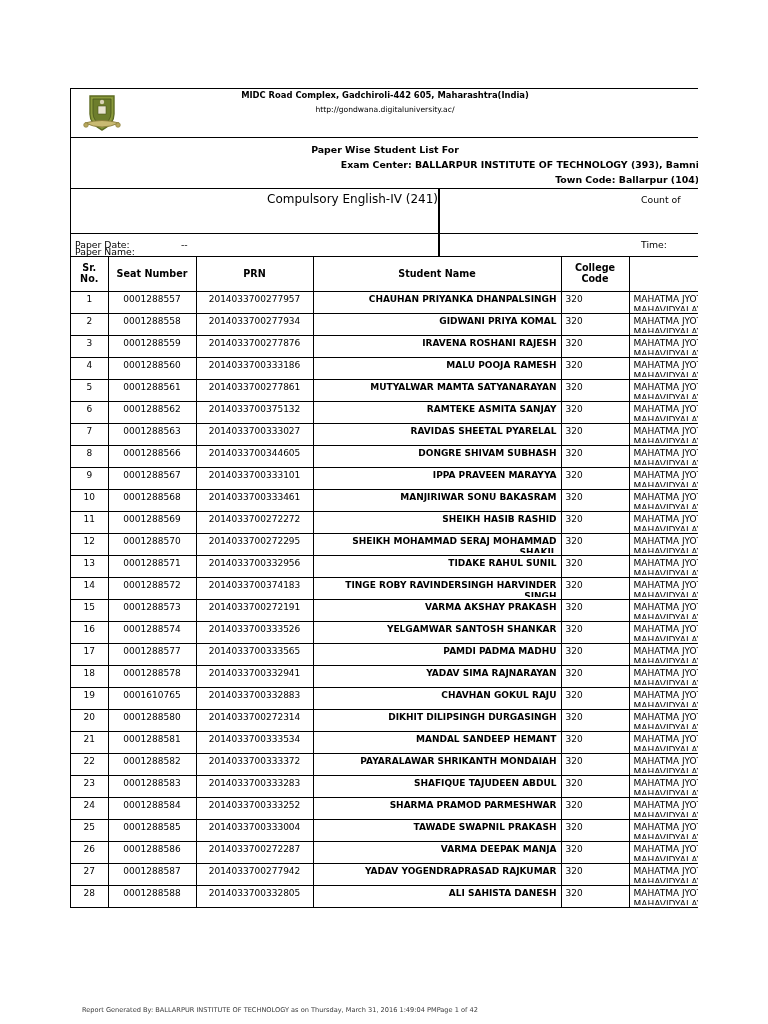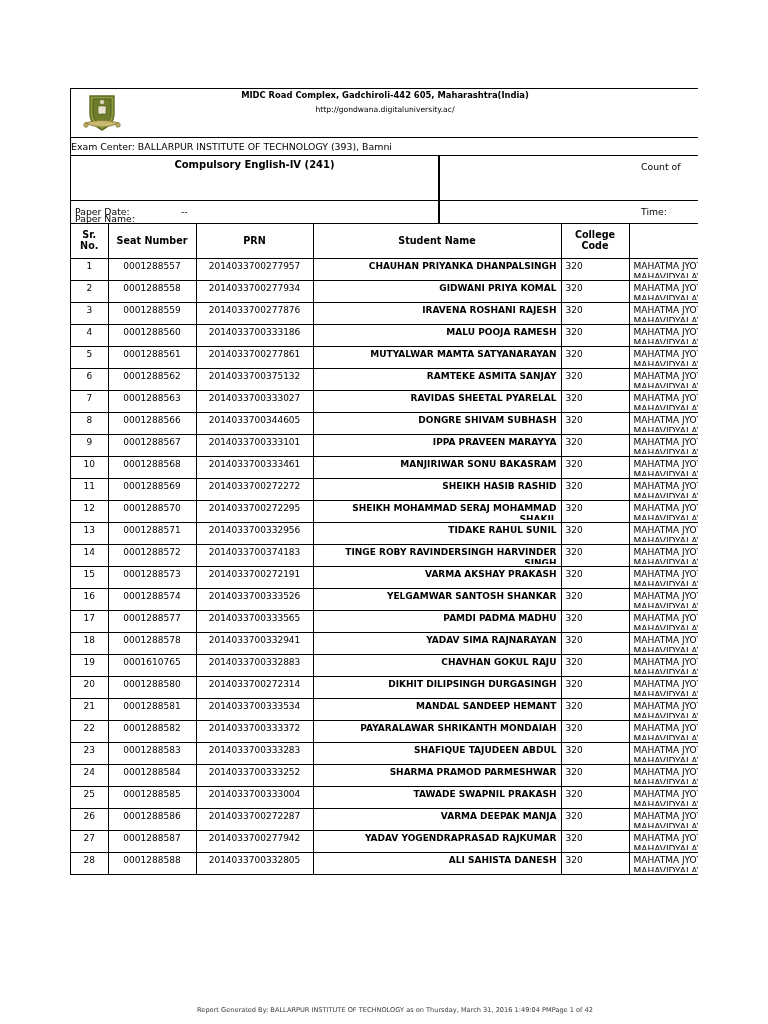--- a/index.html
+++ b/index.html
@@ -88,23 +88,23 @@
     font-size: 9.4px;
     font-weight: bold;
     line-height: 11px;
     height: 9px;             
     overflow: hidden;
     white-space: nowrap;
     padding-left: 76px;
     margin-top: 3px;
   }
   .t-line3, .t-line4 {
-    text-align: left;
+    text-align: right;
     font-size: 9.4px;
-    font-weight: normal;
+    font-weight: bold;
     line-height: 13px;
     margin-top: 2px;
   }
 
   
   .info-row {
     position: relative;
     border-bottom: 1.5px solid #000;
     width: 840px;
   }
@@ -124,23 +124,23 @@
     left: 4px;
     font-size: 9.3px;
   }
   .paper-block .lbl-left { top: 17px; margin-top: 40px; }
   .date-block  .lbl-left { top: 5px; }
   .paper-title-center {
     position: absolute;
     left: 0;
     top: 3px;
     width: 367px;
-    text-align: center;
-    font-size: 10px;
-    font-weight: bold;
+    text-align: right;
+    font-size: 12px;
+    font-weight: normal;
   }
   .date-val {
     position: absolute;
     left: 110px;
     top: 5px;
     font-size: 9.3px;
   }
   .right-lbl {
     position: absolute;
     left: 570px;
@@ -196,21 +196,21 @@
     display: block;
   }
 
   
   #footer {
     position: absolute;
     left: 70px;
     right: 60px;
     top: 1006px;
     display: flex;
-    justify-content: center;
+    justify-content: flex-start;
     align-items: center;
     font-size: 6.6px;
     color: #3b3b3b;
     padding-left: 12px;
   }
 </style>
 </head>
 <body>
 
 <div id="page">
@@ -230,21 +230,23 @@
             <circle cx="37" cy="33" r="2.3" fill="#b8a85e" stroke="#8a7c3a" stroke-width="0.7"></circle>
           </svg>
         </div>
         <div class="hdr-center">
           <div class="uni-addr">MIDC Road Complex, Gadchiroli-442 605, Maharashtra(India)</div>
           <div class="uni-url">http://gondwana.digitaluniversity.ac/</div>
         </div>
       </div>
 
       <div class="hdr-title">
+        <div class="t-line1">Paper Wise Student List For</div>
         <div class="t-line3">Exam Center: BALLARPUR INSTITUTE OF TECHNOLOGY (393),  Bamni</div>
+        <div class="t-line4">Town Code: Ballarpur (104)</div>
       </div>
 
       <div class="info-row paper-block">
         <div class="paper-title-center">Compulsory English-IV (241)</div>
         <div class="lbl-left">Paper Name:</div>
         <div class="vdiv"></div>
         <div class="right-lbl">Count of</div>
       </div>
 
       <div class="info-row date-block">

